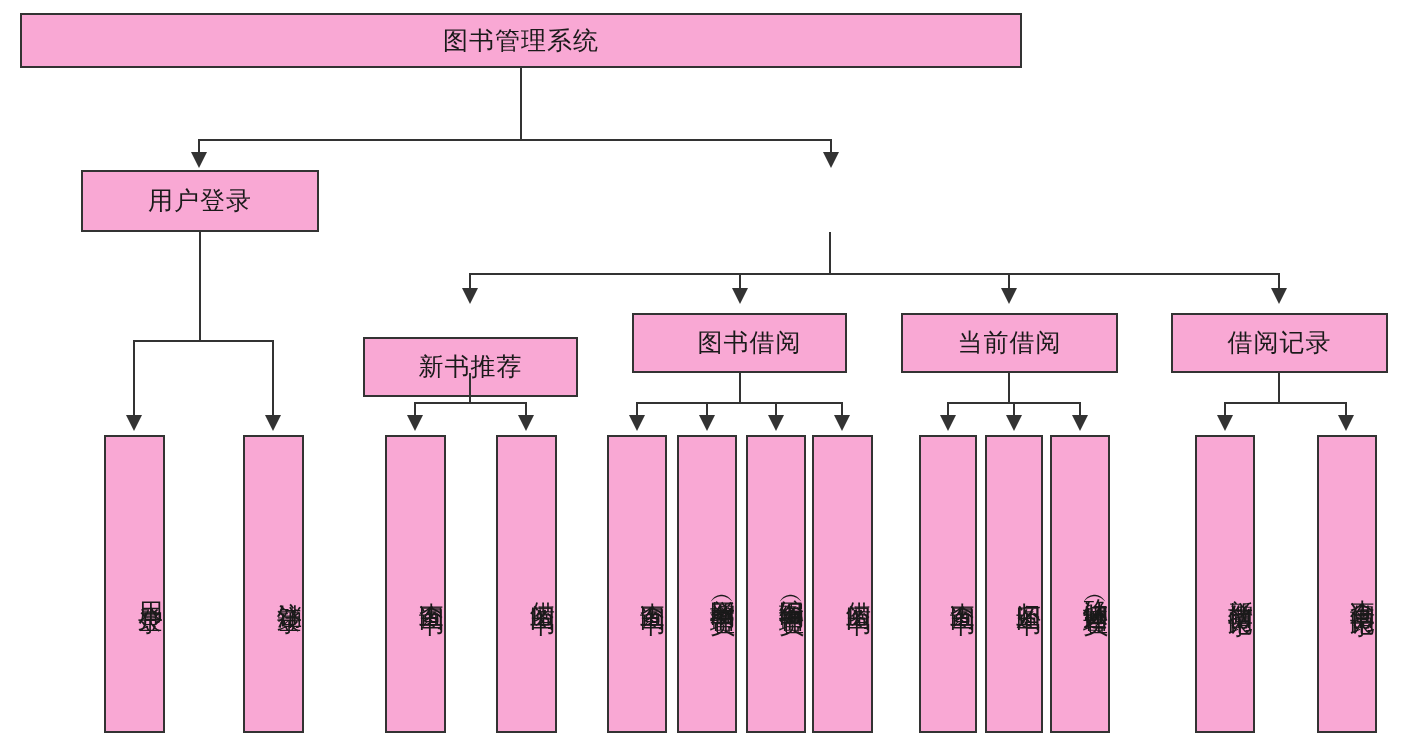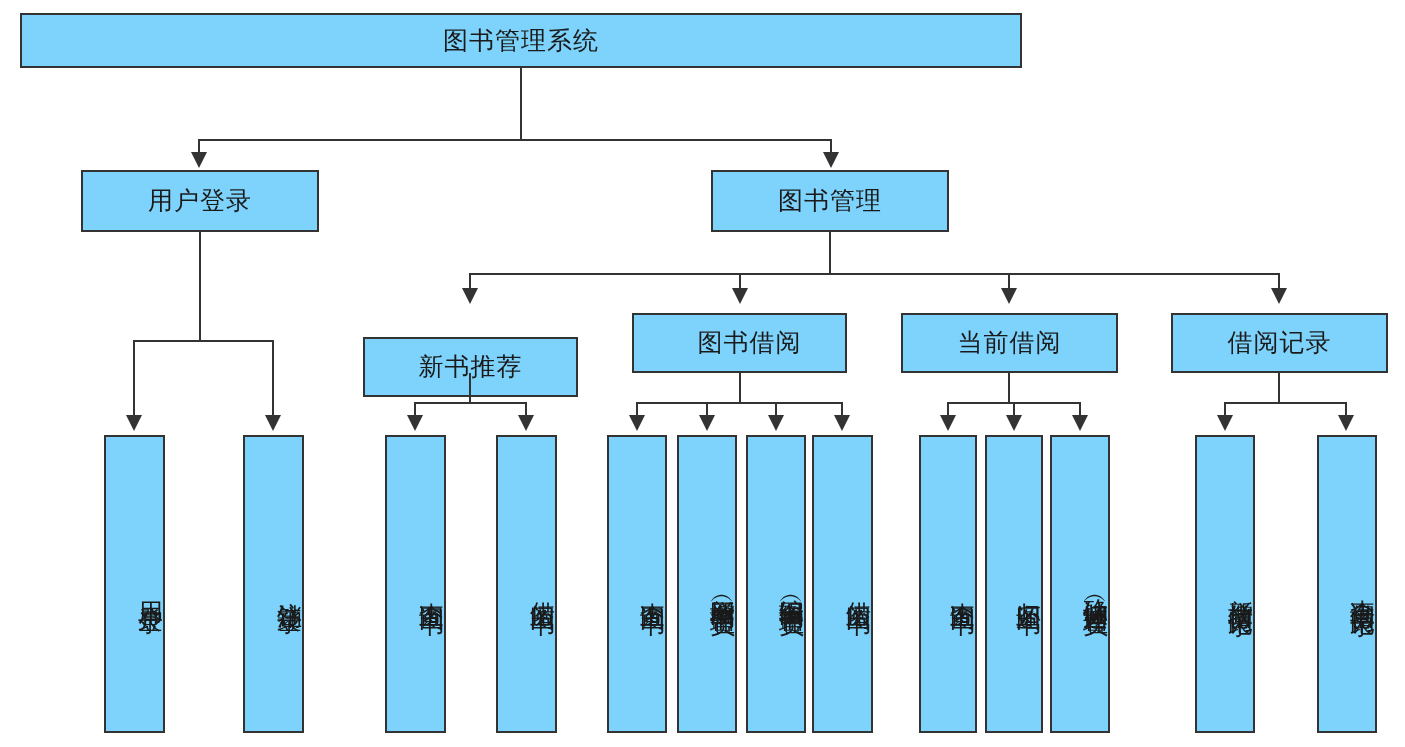--- a/index.html
+++ b/index.html
@@ -14,21 +14,21 @@
     position: relative;
     width: 1405px;
     height: 747px;
     background: #ffffff;
     overflow: hidden;
   }
   
   .node {
     position: absolute;
     box-sizing: border-box;
-    background: #7dd3fc;
+    background: #f9a8d4;
     border: 2px solid #333333;
     display: flex;
     align-items: center;
     justify-content: center;
     color: #1a1a1a;
   }
   .node.horiz {
     font-size: 25px;
     letter-spacing: 1px;
     line-height: 1.1;
@@ -98,23 +98,20 @@
   <div class="line vline" style="left:198px; top:139px; width:2px; height:18px;"></div>
   <div class="arrow" style="left:191px; top:152px;"></div>
 
   <div class="line vline" style="left:830px; top:139px; width:2px; height:18px;"></div>
   <div class="arrow" style="left:823px; top:152px;"></div>
 
   <div class="node horiz" style="left:81px; top:170px; width:238px; height:62px;">
     <span>用户登录</span>
   </div>
 
-  <div class="node horiz" style="left:711px; top:170px; width:238px; height:62px;">
-    <span>图书管理</span>
-  </div>
 
   <div class="line vline" style="left:199px; top:232px; width:2px; height:109px;"></div>
   <div class="line hline" style="left:133px; top:340px; width:140px; height:2px;"></div>
   <div class="line vline" style="left:133px; top:340px; width:2px; height:80px;"></div>
   <div class="arrow" style="left:126px; top:415px;"></div>
   <div class="line vline" style="left:272px; top:340px; width:2px; height:80px;"></div>
   <div class="arrow" style="left:265px; top:415px;"></div>
 
   <div class="line vline" style="left:829px; top:232px; width:2px; height:42px;"></div>
   <div class="line hline" style="left:469px; top:273px; width:811px; height:2px;"></div>

